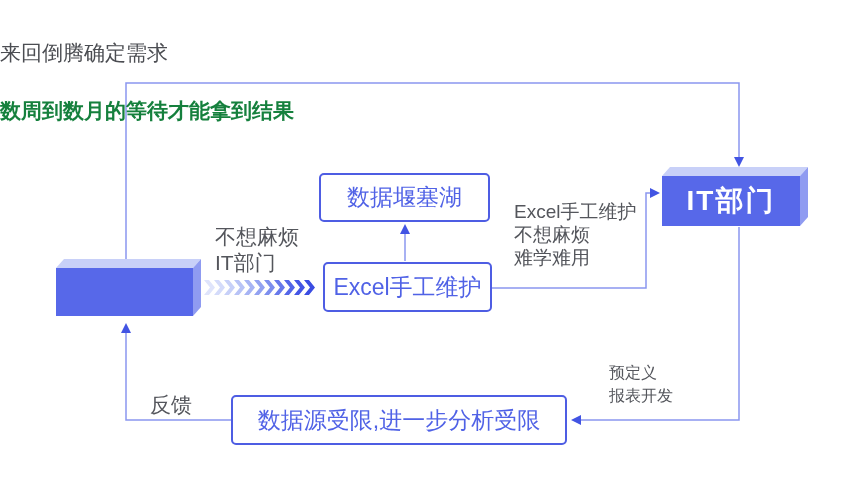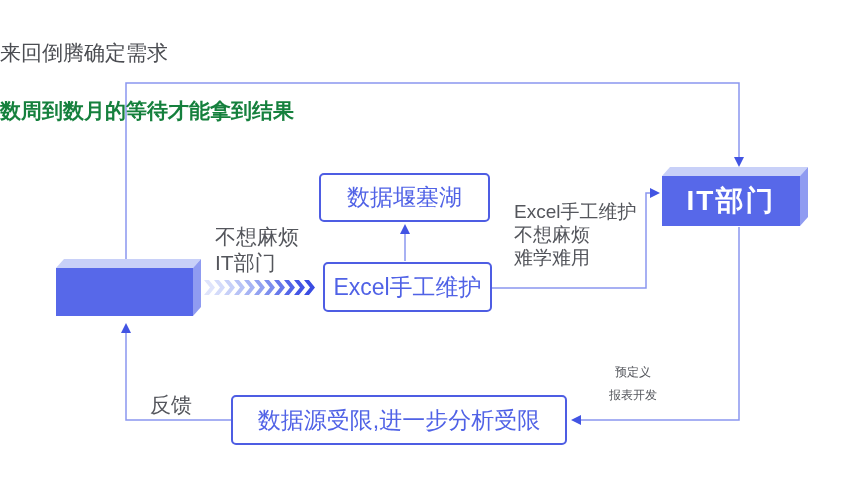--- a/index.html
+++ b/index.html
@@ -96,21 +96,21 @@
     <div>不想麻烦</div>
     <div>IT部门</div>
   </div>
 
   <div class="note" style="left:514px; top:200px; font-size:19px; line-height:23px;">
     <div>Excel手工维护</div>
     <div>不想麻烦</div>
     <div>难学难用</div>
   </div>
 
-  <div class="note" style="left:609px; top:361px; font-size:12px; line-height:23px;text-align:center;">
+  <div class="note" style="left:609px; top:361px; font-size:16px; line-height:23px;">
     <div>预定义</div>
     <div>报表开发</div>
   </div>
 
   <div class="note" style="left:150px; top:391px; font-size:21px;">反馈</div>
 
   <div class="chevrons">
     <span class="chev"></span>
     <span class="chev"></span>
     <span class="chev"></span>

